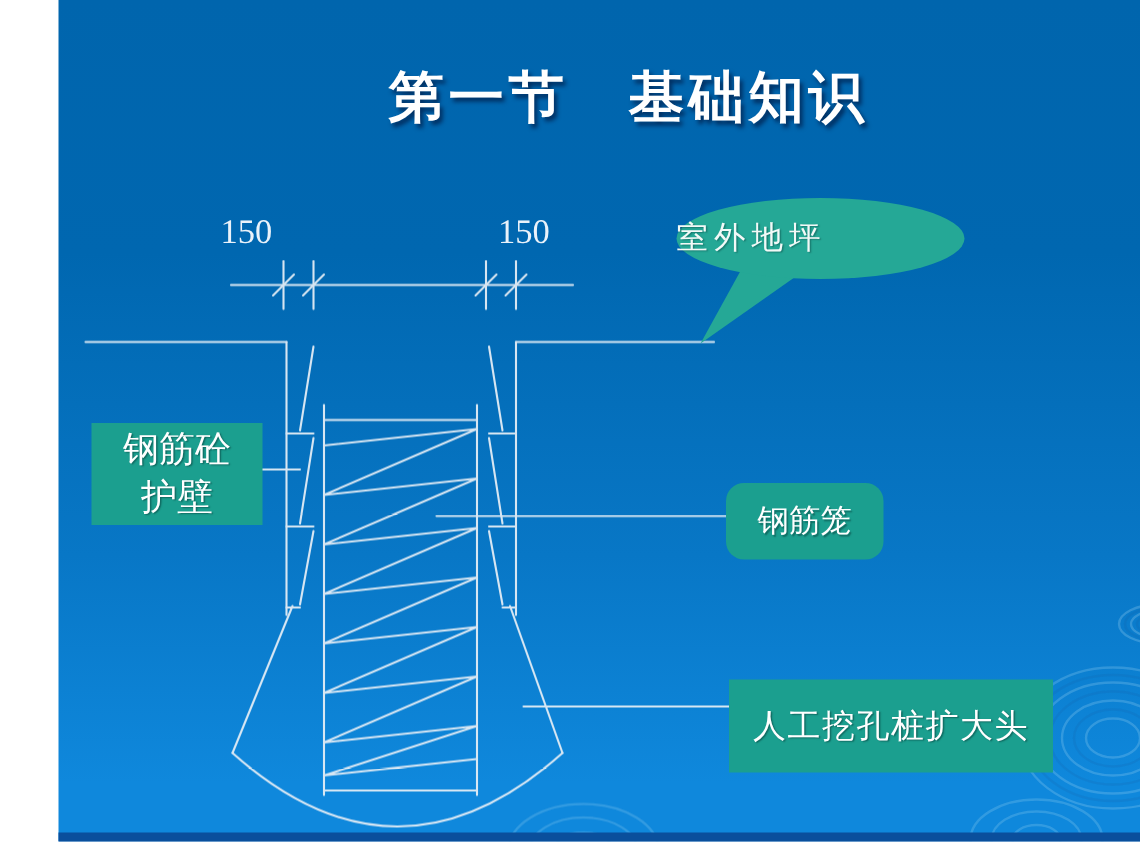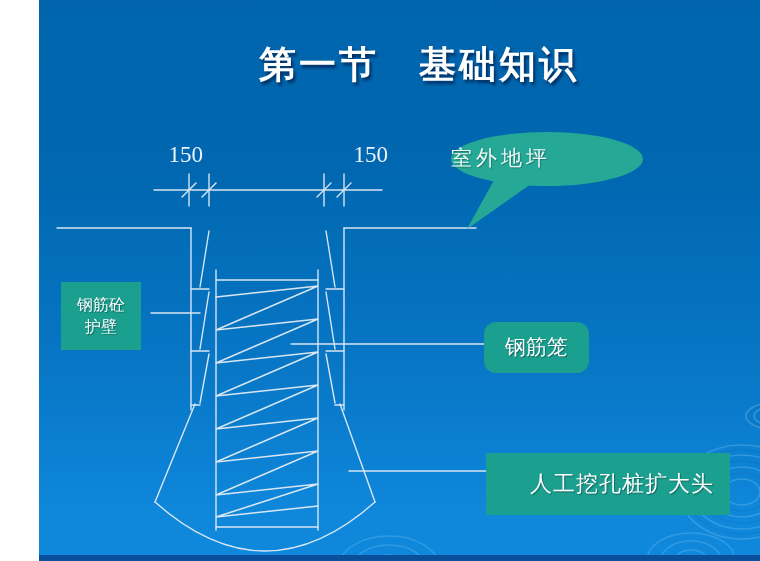--- a/index.html
+++ b/index.html
@@ -16,34 +16,34 @@
     margin-left:39px;
   }
   .bottom-bar{position:absolute;left:0;bottom:0;width:760px;height:6px;background:var(--bottom-bar);}
   .title{
     position:absolute; top:40px; left:0; width:760px; text-align:center;
     color:#ffffff; font-size:37px; font-weight:bold; letter-spacing:3px;
     text-shadow:2px 3px 3px rgba(0,10,45,.6);
   }
   .dim-text{
     position:absolute; top:142px; color:var(--text-light); font-size:23px;
-    text-align:right; white-space:nowrap;
+    text-align:left; white-space:nowrap;
   }
   .dim-left{left:108px;width:56px;}
   .dim-mid{left:166px;width:130px;letter-spacing:5px;}
   .dim-right{left:293px;width:56px;}
   .diagram{position:absolute;left:0;top:0;}
   .teal-box{
     position:absolute; background:var(--label-teal); color:#ffffff;
     display:flex; flex-direction:column; align-items:center; justify-content:center;
     text-shadow:1px 1px 1px rgba(0,40,40,.45); line-height:1.35;
   }
-  .wall-box{left:22px;top:282px;width:80px;height:68px;font-size:16px;}
+  .wall-box{left:22px;top:282px;width:114px;height:68px;font-size:24px;}
   .cage-box{left:445px;top:322px;width:105px;height:51px;font-size:21px;border-radius:12px;}
-  .head-box{left:447px;top:453px;width:216px;height:62px;font-size:22px;letter-spacing:1px;padding-left:28px;}
+  .head-box{left:447px;top:453px;width:216px;height:62px;font-size:22px;letter-spacing:1px;}
   .bubble-text{
     position:absolute; left:412px; top:144px; width:194px; text-align:left;
     color:#f2f9f7; font-size:21px; letter-spacing:4px;
     text-shadow:1px 1px 1px rgba(0,40,40,.35);
   }
 </style>
 </head>
 <body>
 
 <div class="slide">

